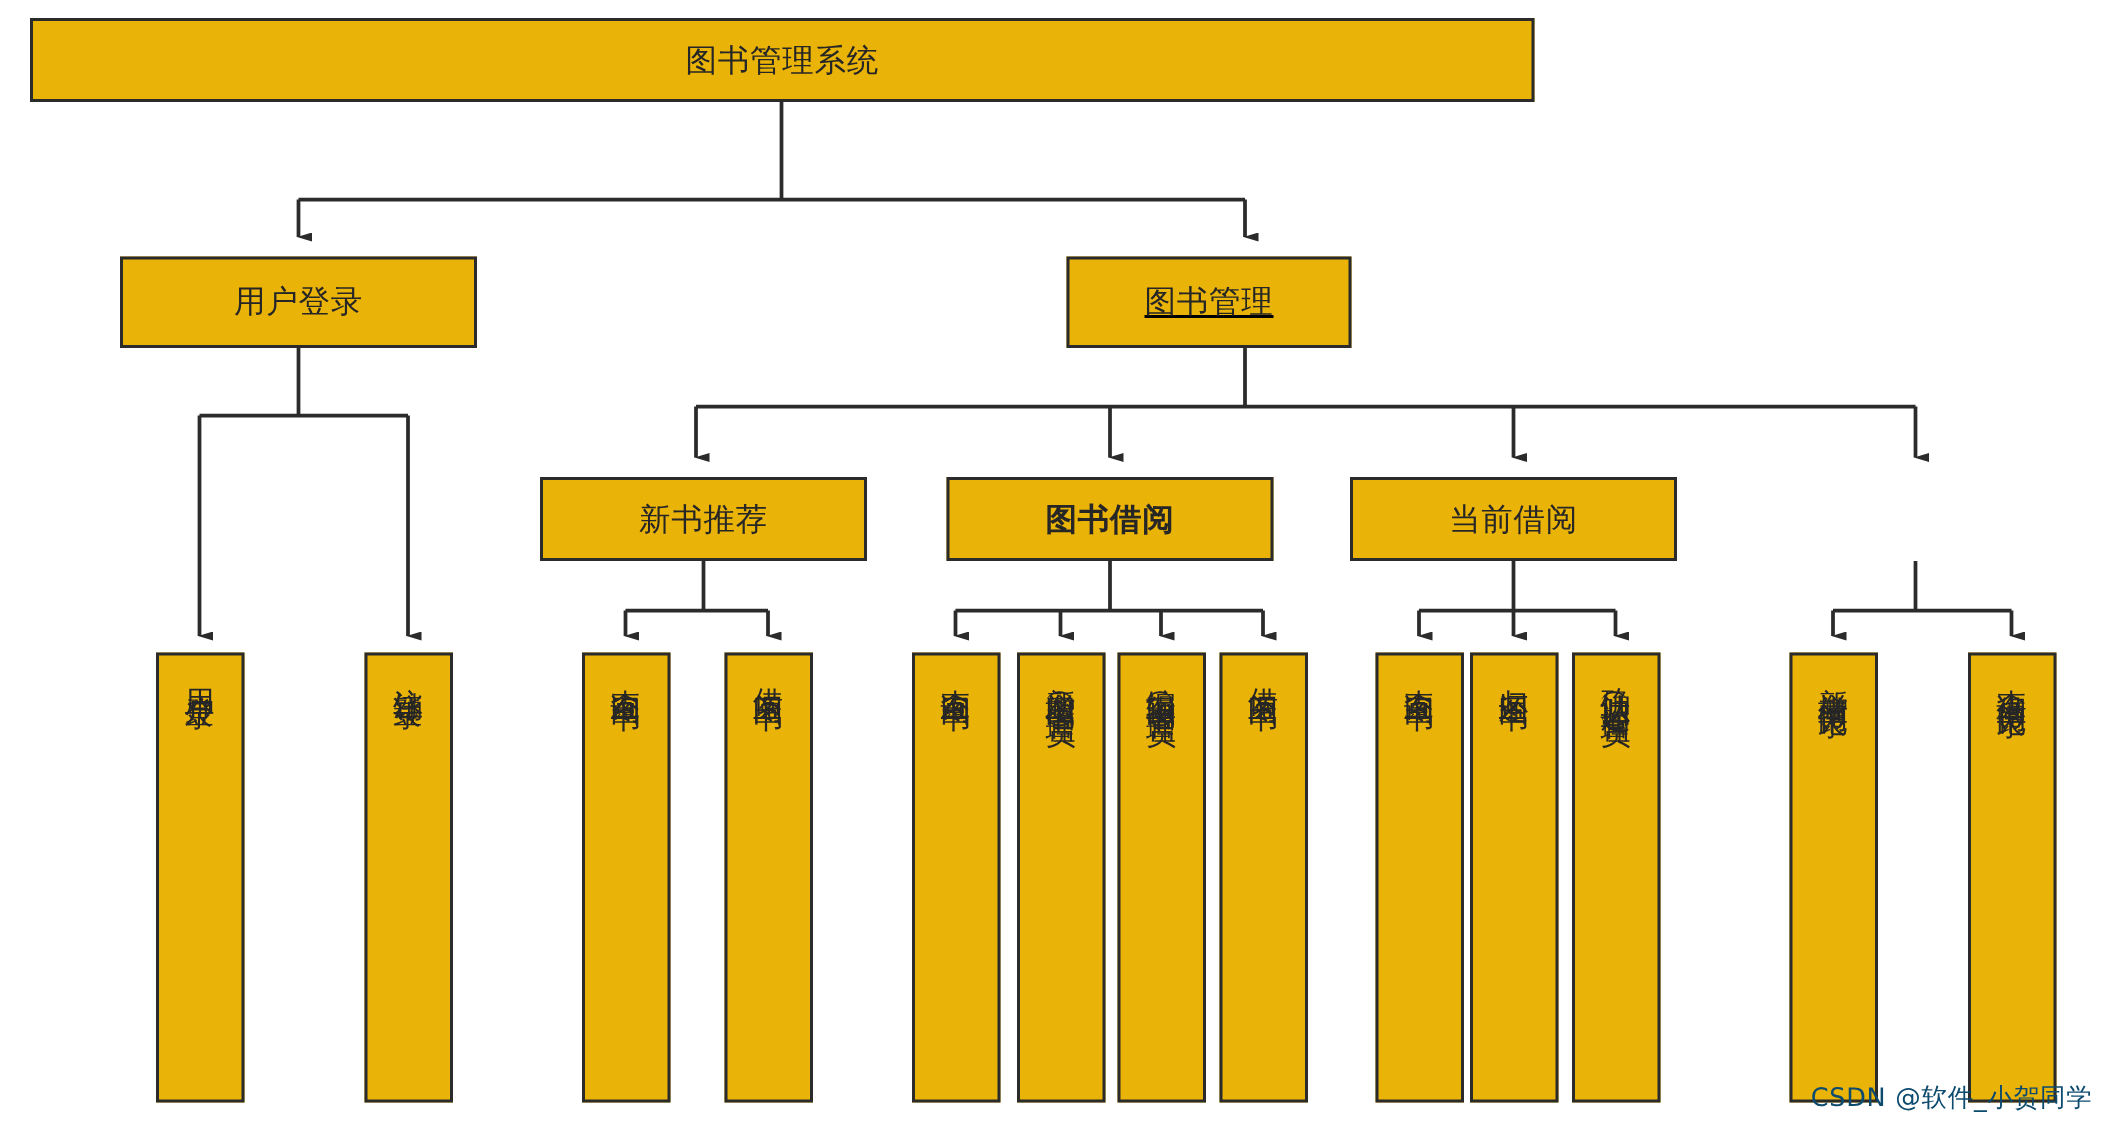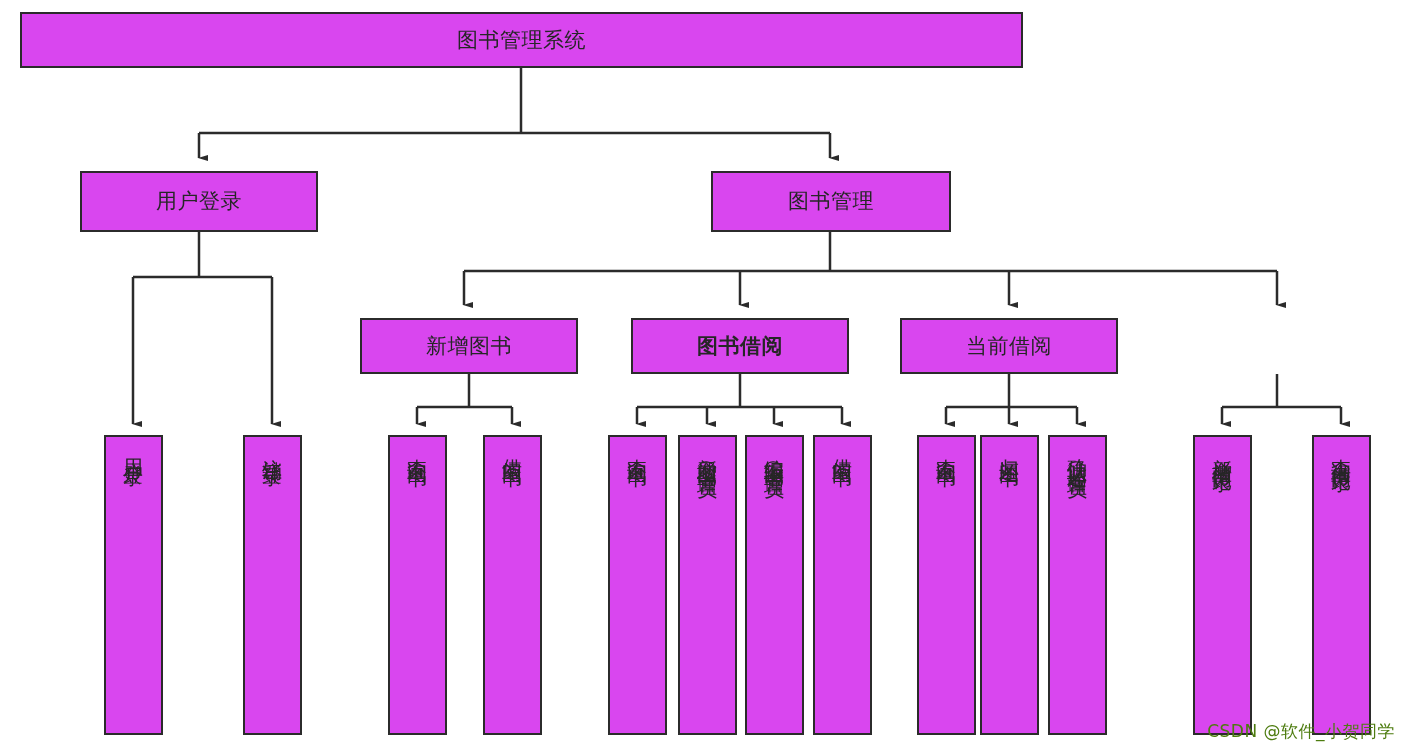--- a/index.html
+++ b/index.html
@@ -22,21 +22,21 @@
     position: absolute;
     left: 0;
     top: 0;
     width: 1405px;
     height: 747px;
   }
   .node-box {
     position: absolute;
     box-sizing: border-box;
     border: 2px solid #2b2b2b;
-    background: #d946ef;
+    background: #eab308;
     display: flex;
     align-items: center;
     justify-content: center;
     overflow: hidden;
   }
   .node-label {
     color: #262626;
     text-align: center;
     line-height: 1.18;
     white-space: nowrap;
@@ -56,21 +56,21 @@
     font-size: 20px;
     letter-spacing: 3px;
     line-height: 1;
     white-space: nowrap;
   }
   .watermark {
     position: absolute;
     right: 10px;
     bottom: 4px;
     font-size: 17px;
-    color: #4d7c0f;
+    color: #0c4a6e;
     letter-spacing: 0.5px;
     white-space: nowrap;
     pointer-events: none;
     margin-top: 12px;
   }
 </style>
 </head>
 <body>
 
 <div id="diagram-root">
@@ -125,26 +125,26 @@
     </g>
   </svg>
 
   <div class="node-box horizontal" style="left:20px; top:12px; width:1003px; height:56px;">
     <span class="node-label">图书管理系统</span>
   </div>
 
   <div class="node-box horizontal" style="left:80px; top:171px; width:238px; height:61px;">
     <span class="node-label">用户登录</span>
   </div>
-  <div class="node-box horizontal" style="left:711px; top:171px; width:240px; height:61px;">
+  <div class="node-box horizontal" style="left:711px; top:171px; width:190px; height:61px;text-decoration:underline;">
     <span class="node-label">图书管理</span>
   </div>
 
   <div class="node-box horizontal" style="left:360px; top:318px; width:218px; height:56px;">
-    <span class="node-label">新增图书</span>
+    <span class="node-label">新书推荐</span>
   </div>
   <div class="node-box horizontal" style="left:631px; top:318px; width:218px; height:56px;font-weight:bold;">
     <span class="node-label">图书借阅</span>
   </div>
   <div class="node-box horizontal" style="left:900px; top:318px; width:218px; height:56px;">
     <span class="node-label">当前借阅</span>
   </div>
 
   <div class="node-box vertical" style="left:104px; top:435px; width:59px; height:300px;">
     <span class="node-label">用户登录</span>

